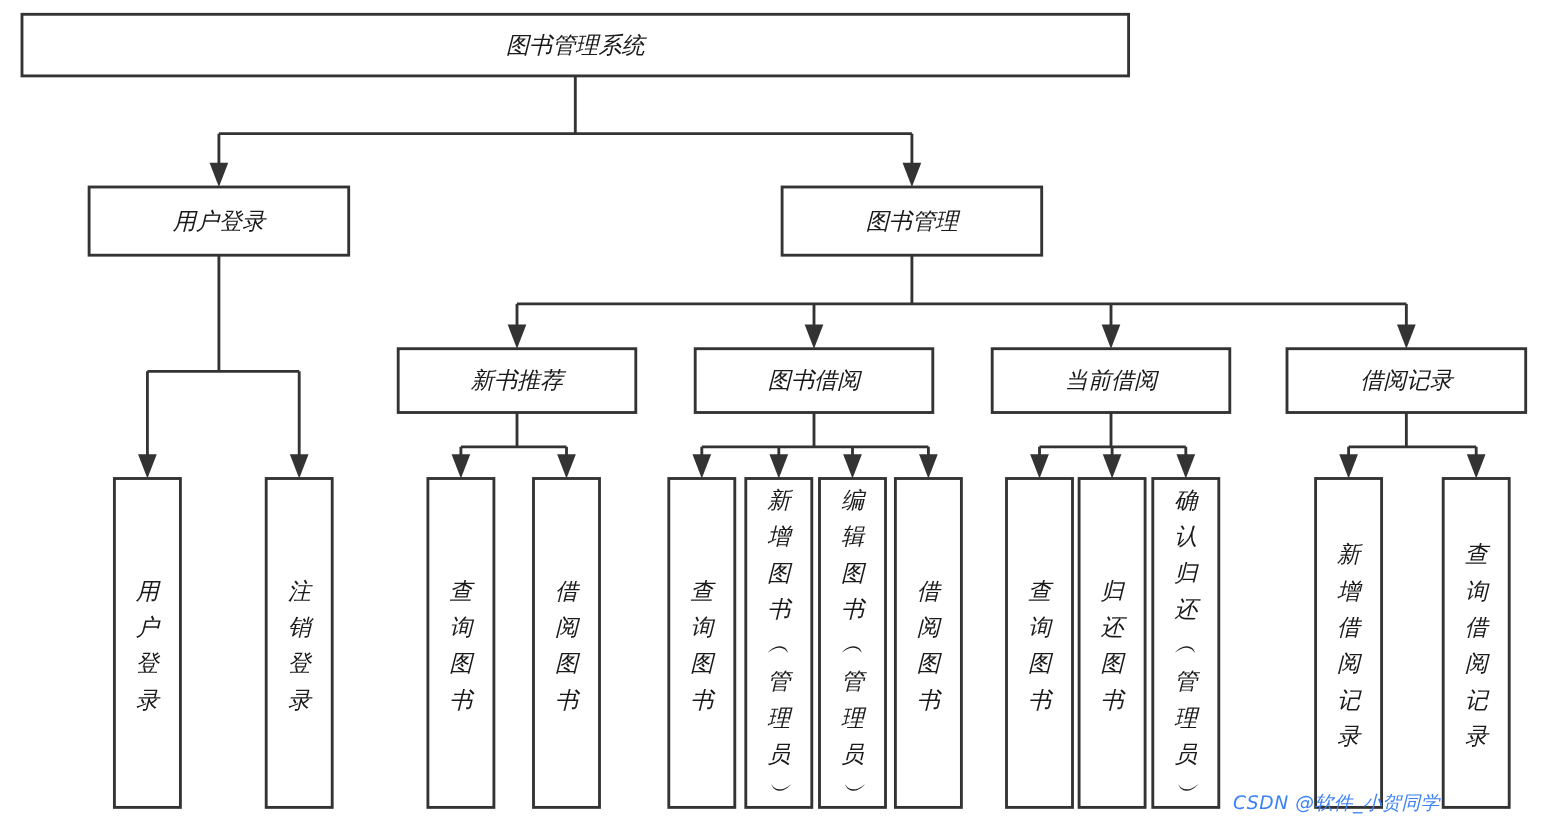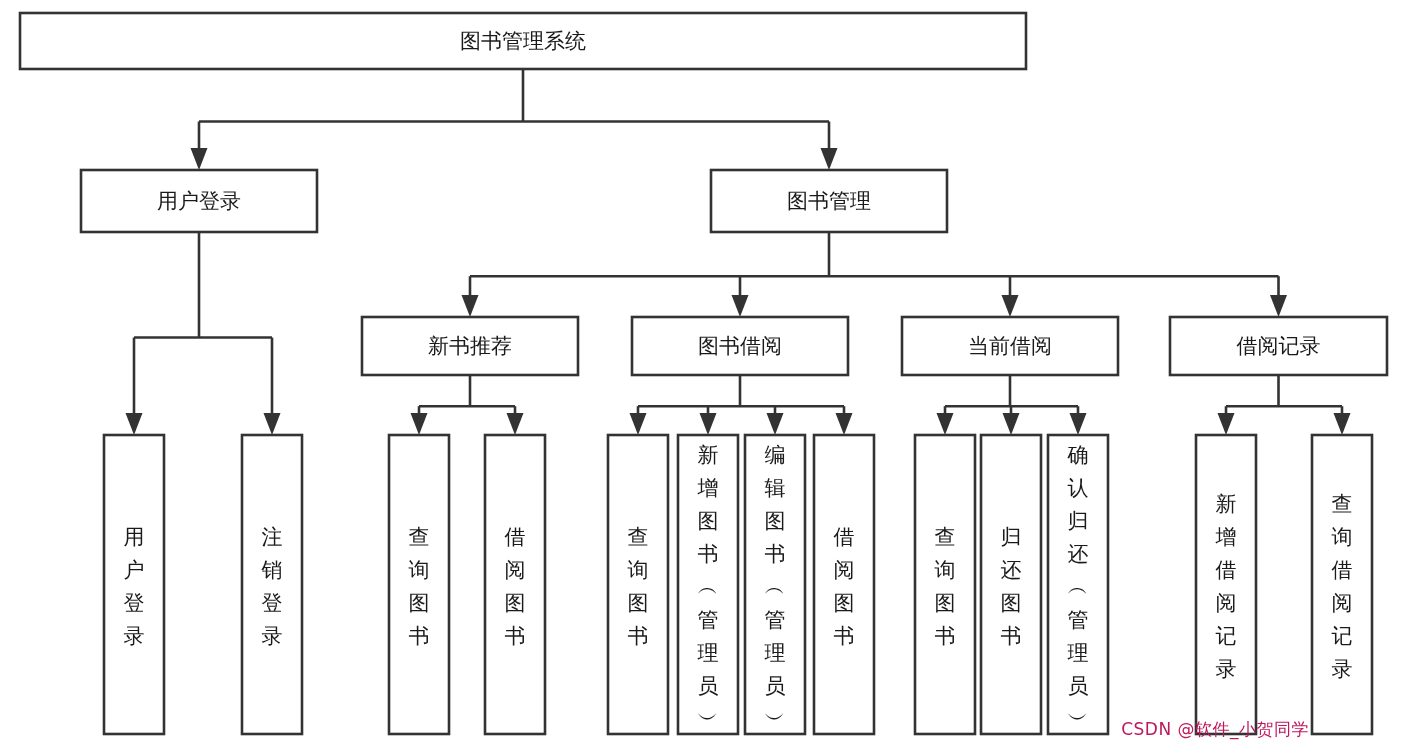--- a/index.html
+++ b/index.html
@@ -12,20 +12,21 @@
     width: 1405px;
     height: 747px;
     font-family: "DejaVu Sans", "Liberation Sans", sans-serif;
     overflow: hidden;
     position: relative;
   }
   #diagram-root {
     position: relative;
     width: 1321px;
     height: 747px;
+    font-style: italic;
   }
   svg.diagram-canvas {
     position: absolute;
     left: 0;
     top: 0;
     width: 1405px;
     height: 747px;
     display: block;
   }
   .node-box {
@@ -54,21 +55,21 @@
   .arrow-head {
     fill: #333333;
     stroke: none;
   }
   .watermark {
     position: absolute;
     right: 12px;
     bottom: 6px;
     font-family: "DejaVu Sans", "Liberation Sans", sans-serif;
     font-size: 17px;
-    color: #be185d;
+    color: #3b82f6;
     white-space: nowrap;
     letter-spacing: 0.5px;
   }
 </style>
 </head>
 <body>
 
 <div id="diagram-root">
   <svg class="diagram-canvas" id="diagram-svg" viewBox="0 0 1405 747" xmlns="http://www.w3.org/2000/svg">
     <g id="edge-layer">

